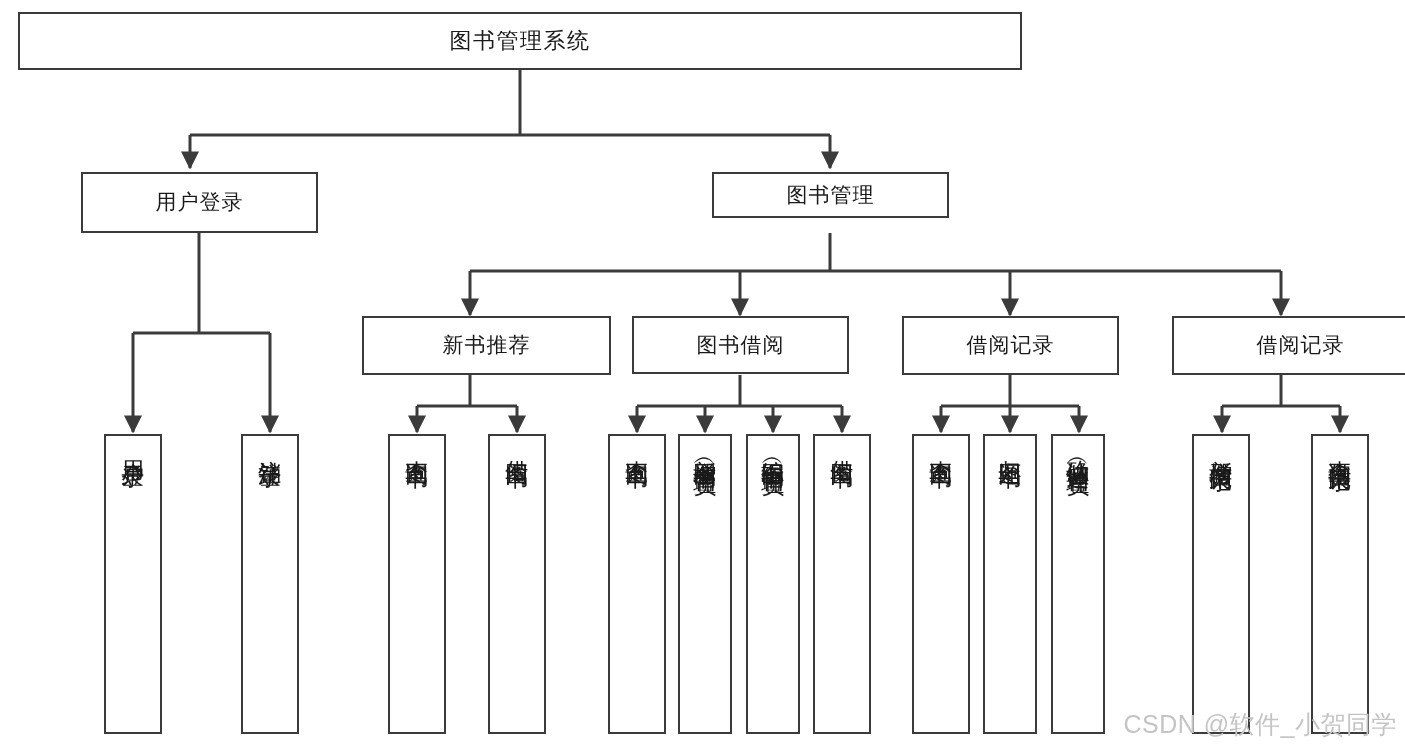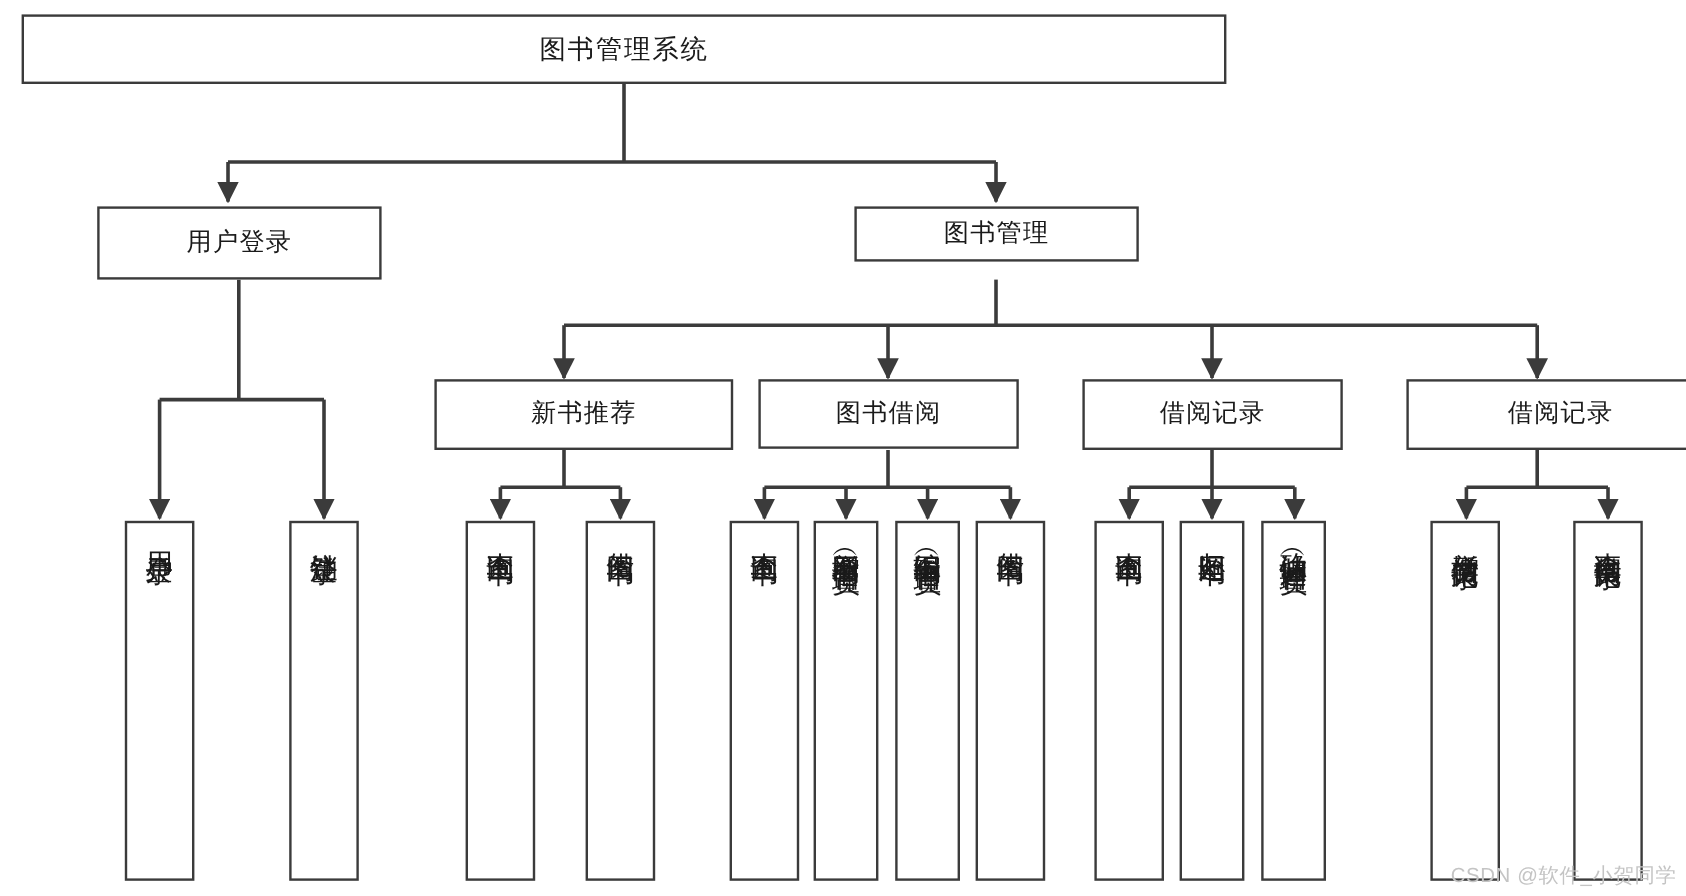--- a/index.html
+++ b/index.html
@@ -61,21 +61,21 @@
     text-orientation: upright;
     font-size: 23px;
     line-height: 1.16;
     letter-spacing: 2px;
     max-height: 288px;
   }
   .watermark {
     position: absolute;
     right: 8px;
     bottom: 6px;
-    font-size: 17px;
+    font-size: 25px;
     color: #c4c4c4;
     letter-spacing: 0.5px;
     white-space: nowrap;
     user-select: none;
   }
 </style>
 </head>
 <body>
 
 <div id="canvas">

